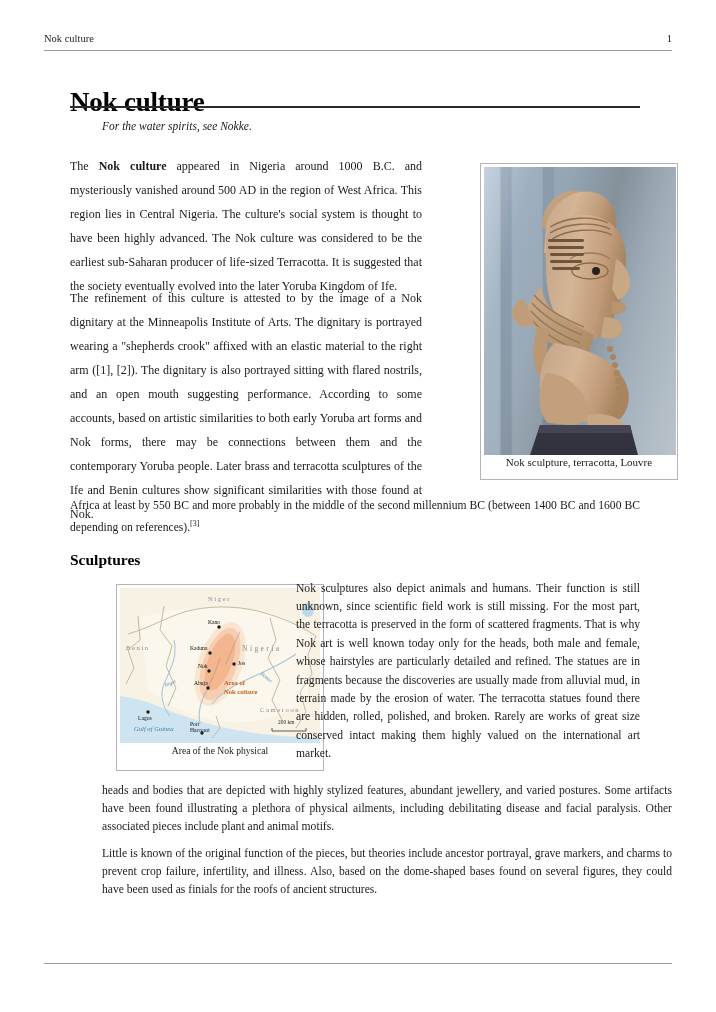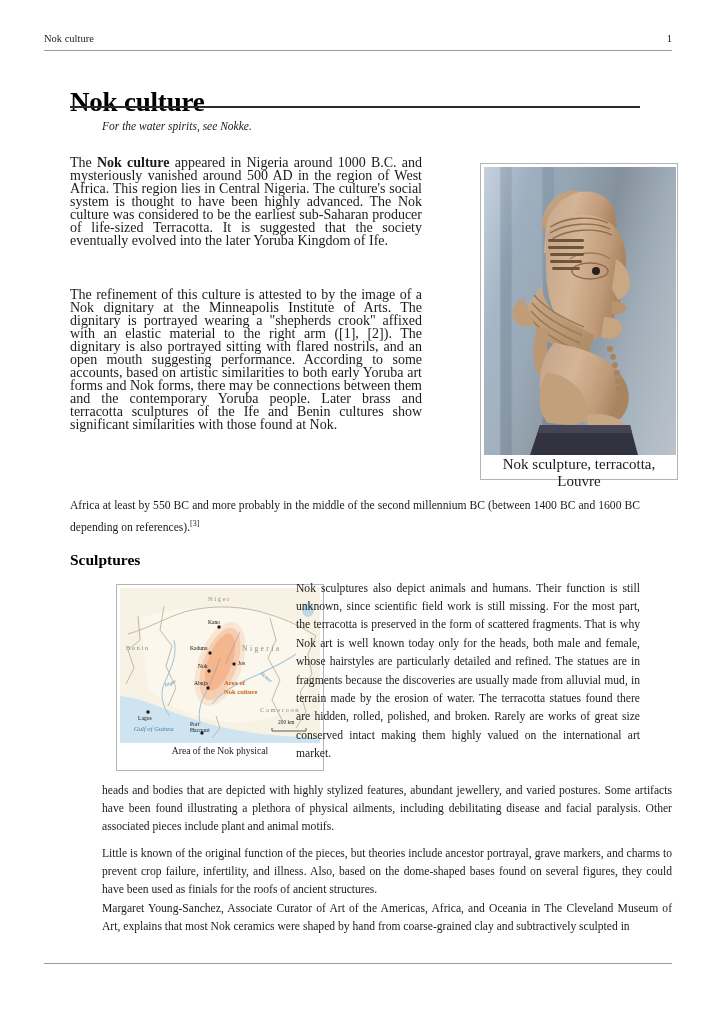--- a/index.html
+++ b/index.html
@@ -67,22 +67,22 @@
     left: 102px;
     top: 120px;
     font-size: 11.5px;
     font-style: italic;
     color: #1a1a1a;
   }
 
   
   .col-para {
     position: absolute;
-    font-size: 14px;
-    line-height: 13px;
+    font-size: 12px;
+    line-height: 24px;
     text-align: justify;
     text-justify: inter-word;
     color: #1a1a1a;
   }
   .p1 { left: 70px; top: 142px; width: 352px; }
   .p2 { left: 70px; top: 274px; width: 352px; }
   .p3 { left: 70px; top: 467px; width: 352px; }
   .p3b {
     position: absolute;
     left: 70px; top: 485px; width: 570px;
@@ -117,21 +117,21 @@
     left: 0; top: 0; right: 0; bottom: 0;
     background:
       linear-gradient(90deg, rgba(255,255,255,0.18) 0 8%, rgba(0,0,0,0.05) 9% 14%, rgba(255,255,255,0.10) 15% 30%, rgba(0,0,0,0.04) 31% 36%, rgba(255,255,255,0.05) 37% 100%);
   }
   .fig-caption {
     position: absolute;
     left: 0;
     top: 292px;
     width: 100%;
     text-align: center;
-    font-size: 15px;
+    font-size: 11px;
     color: #1a1a1a;
   }
   
   .sculp {
     position: absolute;
     left: 0; top: 0;
     width: 192px; height: 288px;
   }
 
   
@@ -417,16 +417,15 @@
 
       <div class="map-label" style="left:158px; top:131px;">200 km</div>
     </div>
     <figcaption class="map-caption">Area of the Nok physical</figcaption>
   </figure>
 
   <p class="rc rc1">Nok sculptures also depict animals and humans. Their function is still unknown, since scientific field work is still missing. For the most part, the terracotta is preserved in the form of scattered fragments. That is why Nok art is well known today only for the heads, both male and female, whose hairstyles are particularly detailed and refined. The statues are in fragments because the discoveries are usually made from alluvial mud, in terrain made by the erosion of water. The terracotta statues found there are hidden, rolled, polished, and broken. Rarely are works of great size conserved intact making them highly valued on the international art market.</p>
 
   <p class="fw fw1">heads and bodies that are depicted with highly stylized features, abundant jewellery, and varied postures. Some artifacts have been found illustrating a plethora of physical ailments, including debilitating disease and facial paralysis. Other associated pieces include plant and animal motifs.</p>
   <p class="fw fw2">Little is known of the original function of the pieces, but theories include ancestor portrayal, grave markers, and charms to prevent crop failure, infertility, and illness. Also, based on the dome-shaped bases found on several figures, they could have been used as finials for the roofs of ancient structures.</p>
-  <p class="fw fw3">Margaret Young-Sanchez, Associate Curator of Art of the Americas, Africa, and Oceania in The Cleveland Museum of Art, explains that most Nok ceramics were shaped by hand from coarse-grained clay and subtractively sculpted in</p>
 
   <div class="footer-rule"></div>
 </div>
 
 </body></html>

